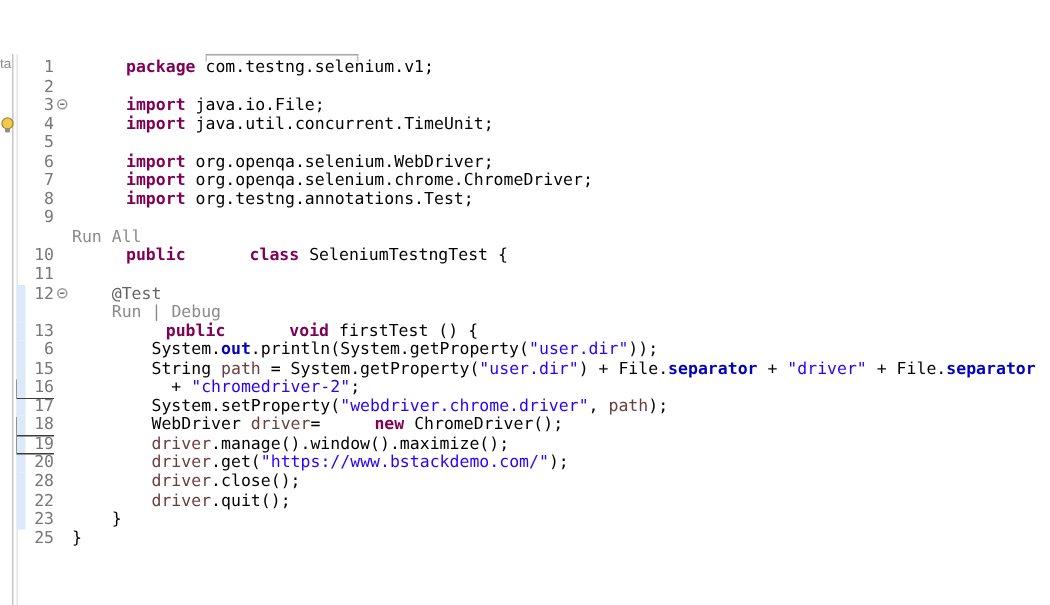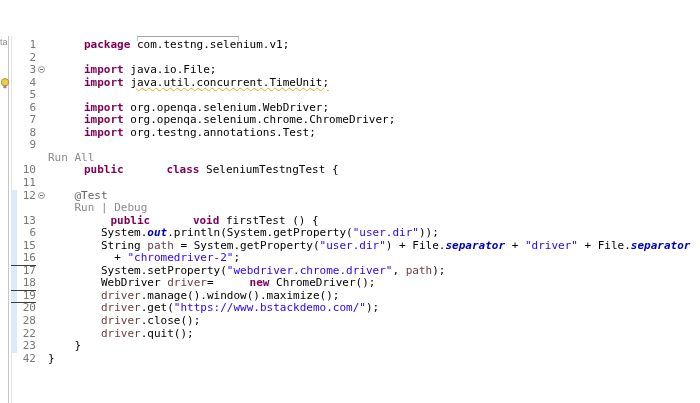--- a/index.html
+++ b/index.html
@@ -25,25 +25,25 @@
   .fold::after{content:"";position:absolute;left:2px;top:2px;width:7px;height:7px;border:1px solid #979797;
                border-radius:50%;background:#fff;box-sizing:border-box;}
   .fold::before{content:"";position:absolute;left:4px;top:5px;width:3px;height:1px;background:#6e6e6e;z-index:3;}
   .code{flex:1;position:relative;}
   .row.current .code{background:#e4effa;}
   .cursor{position:absolute;left:0;top:1px;width:1.5px;height:11px;background:#000;}
   .tok.pl{color:#000000;}
   .tok.kw{color:#7f0055;font-weight:bold;padding-left:36px;}
   .tok.str{color:#2a00ff;}
   .tok.ann{color:#646464;}
-  .tok.sf{color:#0000c0;font-weight:bold;font-style:italic;}
+  .tok.sf{color:#0000c0;font-weight:bold;}
   .tok.sm{color:#000000;}
   .tok.lv{color:#6a3e3e;}
   .tok.lens{color:#8a8a8a;}
-  .tok.warn{color:#000000;text-decoration:underline;text-decoration-style:wavy;
+  .tok.warn{color:#000000;text-decoration-style:wavy;
             text-decoration-color:#dbb522;text-decoration-thickness:1px;text-underline-offset:1px;}
 </style>
 </head>
 <body>
 
 <div class="screen">
   <span class="clipped-tab">ta</span>
   <div class="vline1"></div>
   <div class="vline2"></div>
   <div class="tab-edge"></div>
@@ -72,16 +72,16 @@
       <div class="row"><div class="gutter range"><span class="num">6</span><span class="foldcol"></span></div><div class="code"><span class="tok pl">        System.</span><span class="tok sf">out</span><span class="tok pl">.println(System.</span><span class="tok sm">getProperty</span><span class="tok pl">(</span><span class="tok str">"user.dir"</span><span class="tok pl">));</span></div></div>
       <div class="row"><div class="gutter range"><span class="num">15</span><span class="foldcol"></span></div><div class="code"><span class="tok pl">        String </span><span class="tok lv">path</span><span class="tok pl"> = System.</span><span class="tok sm">getProperty</span><span class="tok pl">(</span><span class="tok str">"user.dir"</span><span class="tok pl">) + File.</span><span class="tok sf">separator</span><span class="tok pl"> + </span><span class="tok str">"driver"</span><span class="tok pl"> + File.</span><span class="tok sf">separator</span></div></div>
       <div class="row"><div class="gutter range"><span class="num u">16</span><span class="foldcol"></span></div><div class="code"><span class="tok pl">          + </span><span class="tok str">"chromedriver-2"</span><span class="tok pl">;</span></div></div>
       <div class="row"><div class="gutter range"><span class="num">17</span><span class="foldcol"></span></div><div class="code"><span class="tok pl">        System.</span><span class="tok sm">setProperty</span><span class="tok pl">(</span><span class="tok str">"webdriver.chrome.driver"</span><span class="tok pl">, </span><span class="tok lv">path</span><span class="tok pl">);</span></div></div>
       <div class="row"><div class="gutter range"><span class="num u">18</span><span class="foldcol"></span></div><div class="code"><span class="tok pl">        WebDriver </span><span class="tok lv">driver</span><span class="tok pl">=</span><span class="tok kw">new</span><span class="tok pl"> ChromeDriver();</span></div></div>
       <div class="row"><div class="gutter range"><span class="num u">19</span><span class="foldcol"></span></div><div class="code"><span class="tok pl">        </span><span class="tok lv">driver</span><span class="tok pl">.manage().window().maximize();</span></div></div>
       <div class="row"><div class="gutter range"><span class="num">20</span><span class="foldcol"></span></div><div class="code"><span class="tok pl">        </span><span class="tok lv">driver</span><span class="tok pl">.get(</span><span class="tok str">"https://www.bstackdemo.com/"</span><span class="tok pl">);</span></div></div>
       <div class="row"><div class="gutter range"><span class="num">28</span><span class="foldcol"></span></div><div class="code"><span class="tok pl">        </span><span class="tok lv">driver</span><span class="tok pl">.close();</span></div></div>
       <div class="row"><div class="gutter range"><span class="num">22</span><span class="foldcol"></span></div><div class="code"><span class="tok pl">        </span><span class="tok lv">driver</span><span class="tok pl">.quit();</span></div></div>
       <div class="row"><div class="gutter range"><span class="num">23</span><span class="foldcol"></span></div><div class="code"><span class="tok pl">    }</span></div></div>
-      <div class="row"><div class="gutter"><span class="num">42</span><span class="foldcol"></span></div><div class="code"><span class="tok pl">}</span></div></div>
+      <div class="row"><div class="gutter"><span class="num">25</span><span class="foldcol"></span></div><div class="code"><span class="tok pl">}</span></div></div>
     </div>
   <div class="bottom-bar"></div>
 </div>
 
 </body></html>

